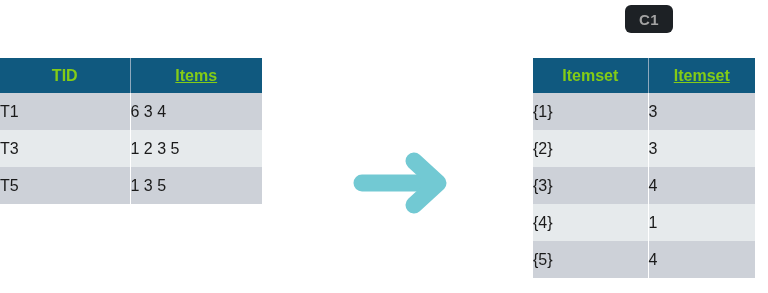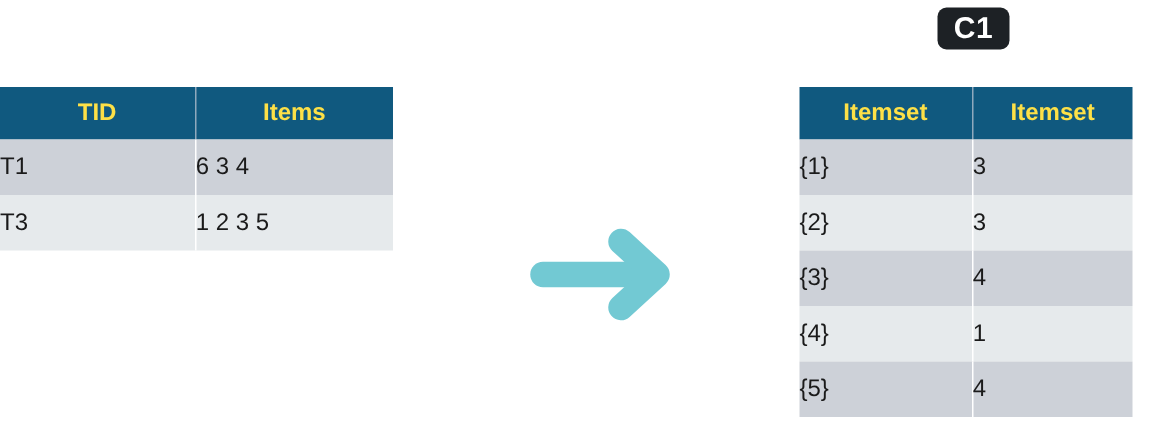--- a/index.html
+++ b/index.html
@@ -22,46 +22,46 @@
     top: 5px;
     width: 48px;
     height: 28px;
     background: #1d2125;
     border-radius: 6px;
     display: flex;
     align-items: center;
     justify-content: center;
   }
   #c1-badge .badge-text {
-    color: #ffffff;
-    font-size: 20px;
+    color: #a3a3a3;
+    font-size: 15px;
     font-weight: bold;
     letter-spacing: 0.3px;
     line-height: 1;
   }
 
   
   .data-table {
     position: absolute;
     border-collapse: collapse;
     table-layout: fixed;
   }
   .data-table th {
     background: #10597f;
-    color: #fde047;
+    color: #84cc16;
     font-size: 16px;
     font-weight: bold;
     height: 35px;
     text-align: center;
     padding: 0;
     border-left: 1px solid #8fa9bd;
     border-right: 1px solid #8fa9bd;
   }
   .data-table th:first-child { border-left: none; }
-  .data-table th:last-child  { border-right: none; }
+  .data-table th:last-child  { border-right: none; text-decoration: underline; }
 
   .data-table td {
     height: 37px;
     padding: 0;
     font-size: 16px;
     color: #1a1a1a;
     border-left: 1px solid #ffffff;
     border-right: 1px solid #ffffff;
   }
   .data-table td:first-child { border-left: none; }
@@ -119,20 +119,24 @@
   </thead>
   <tbody>
     <tr>
       <td>T1</td>
       <td>6 3 4</td>
     </tr>
     <tr>
       <td>T3</td>
       <td>1 2 3 5</td>
     </tr>
+    <tr>
+      <td>T5</td>
+      <td>1 3 5</td>
+    </tr>
   </tbody>
 </table>
 
 <div id="transform-arrow">
   <svg width="104" height="66" viewBox="0 0 104 66" xmlns="http://www.w3.org/2000/svg">
     <g fill="none" stroke="#72c9d3" stroke-width="17" stroke-linecap="round" stroke-linejoin="round">
       <line x1="10" y1="33" x2="84" y2="33"></line>
       <polyline points="62,11 86,33 62,55"></polyline>
     </g>
   </svg>

